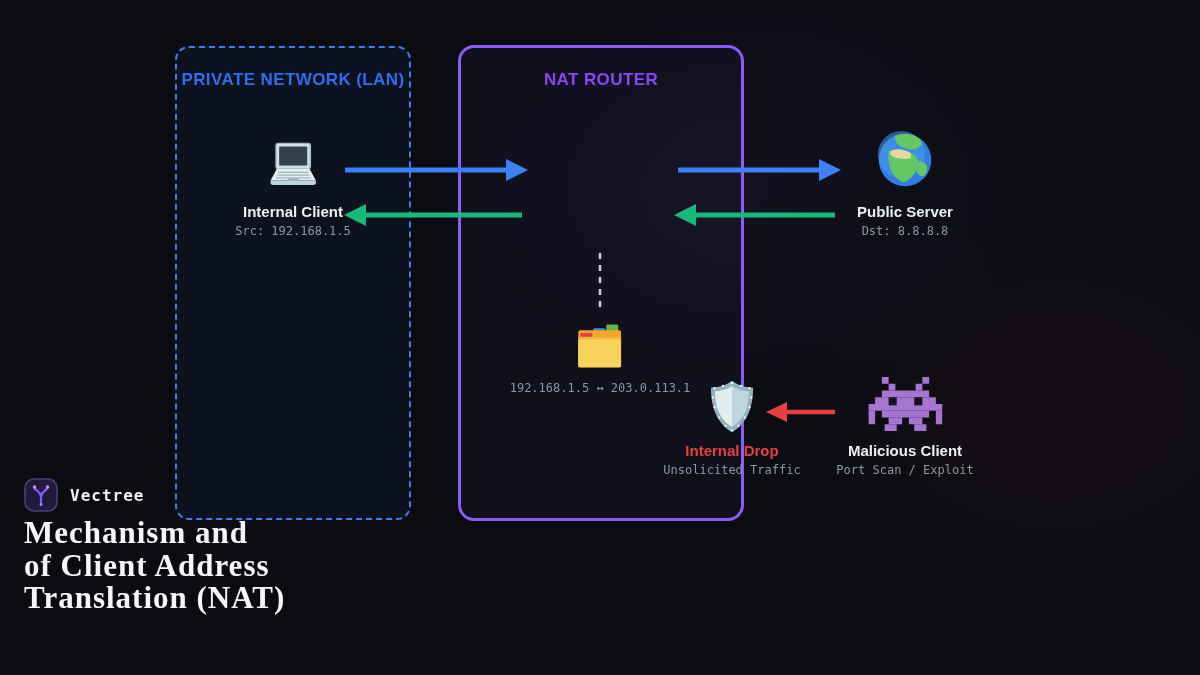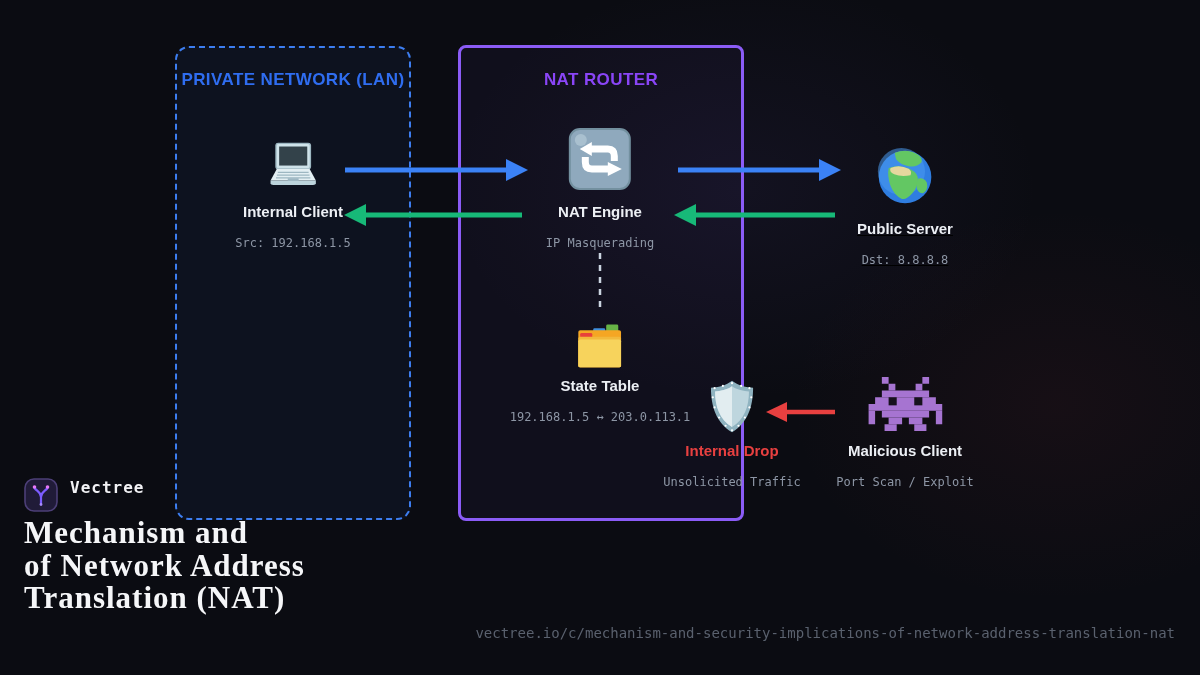--- a/index.html
+++ b/index.html
@@ -4,44 +4,44 @@
 <style>
   html,body{margin:0;padding:0;background:#0b0c12;}
   .canvas{position:relative;width:1200px;height:675px;overflow:hidden;
     background:
       radial-gradient(420px 300px at 62% 28%, rgba(90,70,160,0.10), rgba(0,0,0,0) 70%),
       radial-gradient(380px 280px at 88% 60%, rgba(160,50,60,0.08), rgba(0,0,0,0) 70%),
       #0b0c12;
     font-family:"Liberation Sans", sans-serif;}
   .zone{position:absolute;border-radius:14px;}
   .zone-lan{left:175px;top:46px;width:232px;height:470px;border:2px dashed #3d7ef0;background:rgba(45,95,210,0.07);}
-  .zone-nat{left:458px;top:45px;width:280px;height:470px;border:3px solid #8b5cf6;border-radius:8px;background:rgba(120,80,220,0.05);}
+  .zone-nat{left:458px;top:45px;width:280px;height:470px;border:3px solid #8b5cf6;border-radius:16px;background:rgba(120,80,220,0.05);}
   .zone-wan{left:789px;top:46px;width:232px;height:469px;border:2px dashed #e84040;background:linear-gradient(205deg, rgba(230,60,60,0.10) 0%, rgba(230,60,60,0.02) 65%);}
   .zone-title{position:absolute;top:22px;left:0;width:100%;text-align:center;font-size:17px;font-weight:bold;letter-spacing:0.4px;}
   .zone-lan .zone-title{color:#2f6df0;}
   .zone-nat .zone-title{color:#8a45f7;}
   .zone-wan .zone-title{color:#e84040;}
   .node{position:absolute;transform:translateX(-50%);text-align:center;z-index:5;}
   .node .nlabel{font-size:15px;font-weight:bold;color:#eceff4;}
-  .node .nsub{font-size:12px;font-family:"DejaVu Sans Mono", monospace;color:#8d96a5;margin-top:16px;white-space:nowrap;}
+  .node .nsub{font-size:12px;font-family:"DejaVu Sans Mono", monospace;color:#8d96a5;margin-top:4px;white-space:nowrap;}
   .node-internal-client{left:293px;top:137px;}
   .node-internal-client svg{height:58px;margin-bottom:4px;}
   .node-nat-engine{left:600px;top:127px;}
   .node-nat-engine svg{height:64px;margin-bottom:8px;}
-  .node-public-server{left:905px;top:148px;text-decoration:underline;}
+  .node-public-server{left:905px;top:131px;}
   .node-public-server svg{height:58px;margin-bottom:10px;}
   .node-state-table{left:600px;top:319px;}
   .node-state-table svg{height:52px;margin-bottom:2px;}
   .node-inbound-drop{left:732px;top:379px;}
   .node-inbound-drop svg{height:55px;margin-bottom:4px;}
   .node-inbound-drop .nlabel{color:#e84040;}
   .node-malicious-actor{left:905px;top:377px;}
   .node-malicious-actor svg{height:54px;margin-bottom:7px;}
   .flow-overlay{position:absolute;left:0;top:0;z-index:4;pointer-events:none;}
-  .brandbar{position:absolute;left:24px;top:478px;display:flex;gap:12px;z-index:6;}
+  .brandbar{position:absolute;left:24px;top:478px;display:flex;align-items:center;gap:12px;z-index:6;}
   .brand-logo{width:34px;height:34px;}
   .brand-name{font-family:"DejaVu Sans Mono", monospace;font-weight:bold;font-size:16px;color:#f2f2f5;letter-spacing:1px;}
   .big-title{position:absolute;left:24px;top:517px;z-index:6;font-family:Liberation Serif, serif;font-weight:bold;font-size:31px;line-height:32.5px;color:#f5f6f8;letter-spacing:1px;white-space:nowrap;}
   .site-url{position:absolute;right:25px;top:625px;font-family:"DejaVu Sans Mono", monospace;font-size:14px;color:#5a616e;z-index:6;}
 </style>
 </head>
 <body>
 
 <div class="canvas">
 
@@ -88,32 +88,20 @@
         <line x1="15" y1="39" x2="49" y2="39"></line>
           <line x1="14" y1="42" x2="50" y2="42"></line>
           <line x1="13" y1="45" x2="51" y2="45"></line>
       </g>
       <rect x="26" y="45.5" width="12" height="3" fill="#9db7c2"></rect>
     </svg>
     <div class="nlabel">Internal Client</div>
     <div class="nsub">Src: 192.168.1.5</div>
   </div>
 
-  <div class="node node-nat-engine">
-    <svg viewBox="0 0 64 64">
-      <rect x="2" y="2" width="60" height="60" rx="10" fill="#8fa9bd" stroke="#73909f" stroke-width="2"></rect>
-      <circle cx="13" cy="13" r="6" fill="#a9c0cf"></circle>
-      <path d="M24 15 L24 29 L12 22 Z" fill="#ffffff"></path>
-      <path d="M22 18.5 H40 Q50 18.5 50 29 V34 H43 V29 Q43 25.5 40 25.5 H22 Z" fill="#ffffff"></path>
-      <path d="M40 35 L40 49 L54 42 Z" fill="#ffffff"></path>
-      <path d="M42 45.5 H24 Q14 45.5 14 35 V30 H21 V35 Q21 38.5 24 38.5 H42 Z" fill="#ffffff"></path>
-    </svg>
-    <div class="nlabel">NAT Engine</div>
-    <div class="nsub">IP Masquerading</div>
-  </div>
 
   <div class="node node-public-server">
     <svg viewBox="0 0 64 64">
       <defs>
         <clipPath id="gclip">
             <circle cx="32" cy="32" r="29"></circle>
           </clipPath>
       </defs>
       <circle cx="32" cy="32" r="29" fill="#2f7de0"></circle>
       <circle cx="28" cy="26" r="26" fill="#4a9af0" opacity="0.55"></circle>
@@ -130,21 +118,20 @@
 
   <div class="node node-state-table">
     <svg viewBox="0 0 56 56">
       <rect x="35" y="6" width="13" height="10" rx="1.5" fill="#67b346"></rect>
       <rect x="21" y="10" width="13" height="10" rx="1.5" fill="#3f8fdd"></rect>
       <rect x="5" y="12" width="46" height="40" rx="2" fill="#f5a623"></rect>
       <rect x="7" y="15" width="13" height="9" rx="1.5" fill="#e8413a"></rect>
       <rect x="5" y="19" width="46" height="33" rx="2" fill="#f2b93c"></rect>
       <rect x="5" y="22" width="46" height="30" rx="2" fill="#f7d35c"></rect>
     </svg>
-    <div class="nlabel">State Table</div>
     <div class="nsub">192.168.1.5 ↔ 203.0.113.1</div>
   </div>
 
   <div class="node node-inbound-drop">
     <svg viewBox="0 0 56 60">
       <path d="M28 2 C34 7 44 9.5 51 9.5 C51 30 45 48 28 58 C11 48 5 30 5 9.5 C12 9.5 22 7 28 2 Z" fill="#8fb3c0"></path>
       <path d="M28 8 C33 11.5 41 13.5 46.5 13.5 C46.5 30 41.5 44 28 52.5 C14.5 44 9.5 30 9.5 13.5 C15 13.5 23 11.5 28 8 Z" fill="#bed6de"></path>
       <path d="M28 8 C23 11.5 15 13.5 9.5 13.5 C9.5 30 14.5 44 28 52.5 Z" fill="#e2edf0"></path>
       <g fill="#ffffff">
         <circle cx="28" cy="4.5" r="1.2"></circle>
@@ -199,19 +186,18 @@
       <path d="M17 19 C17 14 21 13.5 23.5 10" stroke="#7c5cff" stroke-width="2.2" fill="none" stroke-linecap="round"></path>
       <circle cx="10.5" cy="9" r="1.8" fill="#e879f9"></circle>
       <circle cx="23.5" cy="9" r="1.8" fill="#e879f9"></circle>
       <circle cx="17" cy="26.5" r="1.4" fill="#a78bfa"></circle>
     </svg>
     <div class="brand-name">Vectree</div>
   </div>
 
   <div class="big-title">
     <div>Mechanism and</div>
-    <div>of Network Address</div>
+    <div>of Client Address</div>
     <div>Translation (NAT)</div>
   </div>
 
-  <div class="site-url">vectree.io/c/mechanism-and-security-implications-of-network-address-translation-nat</div>
 
 </div>
 
 </body></html>

